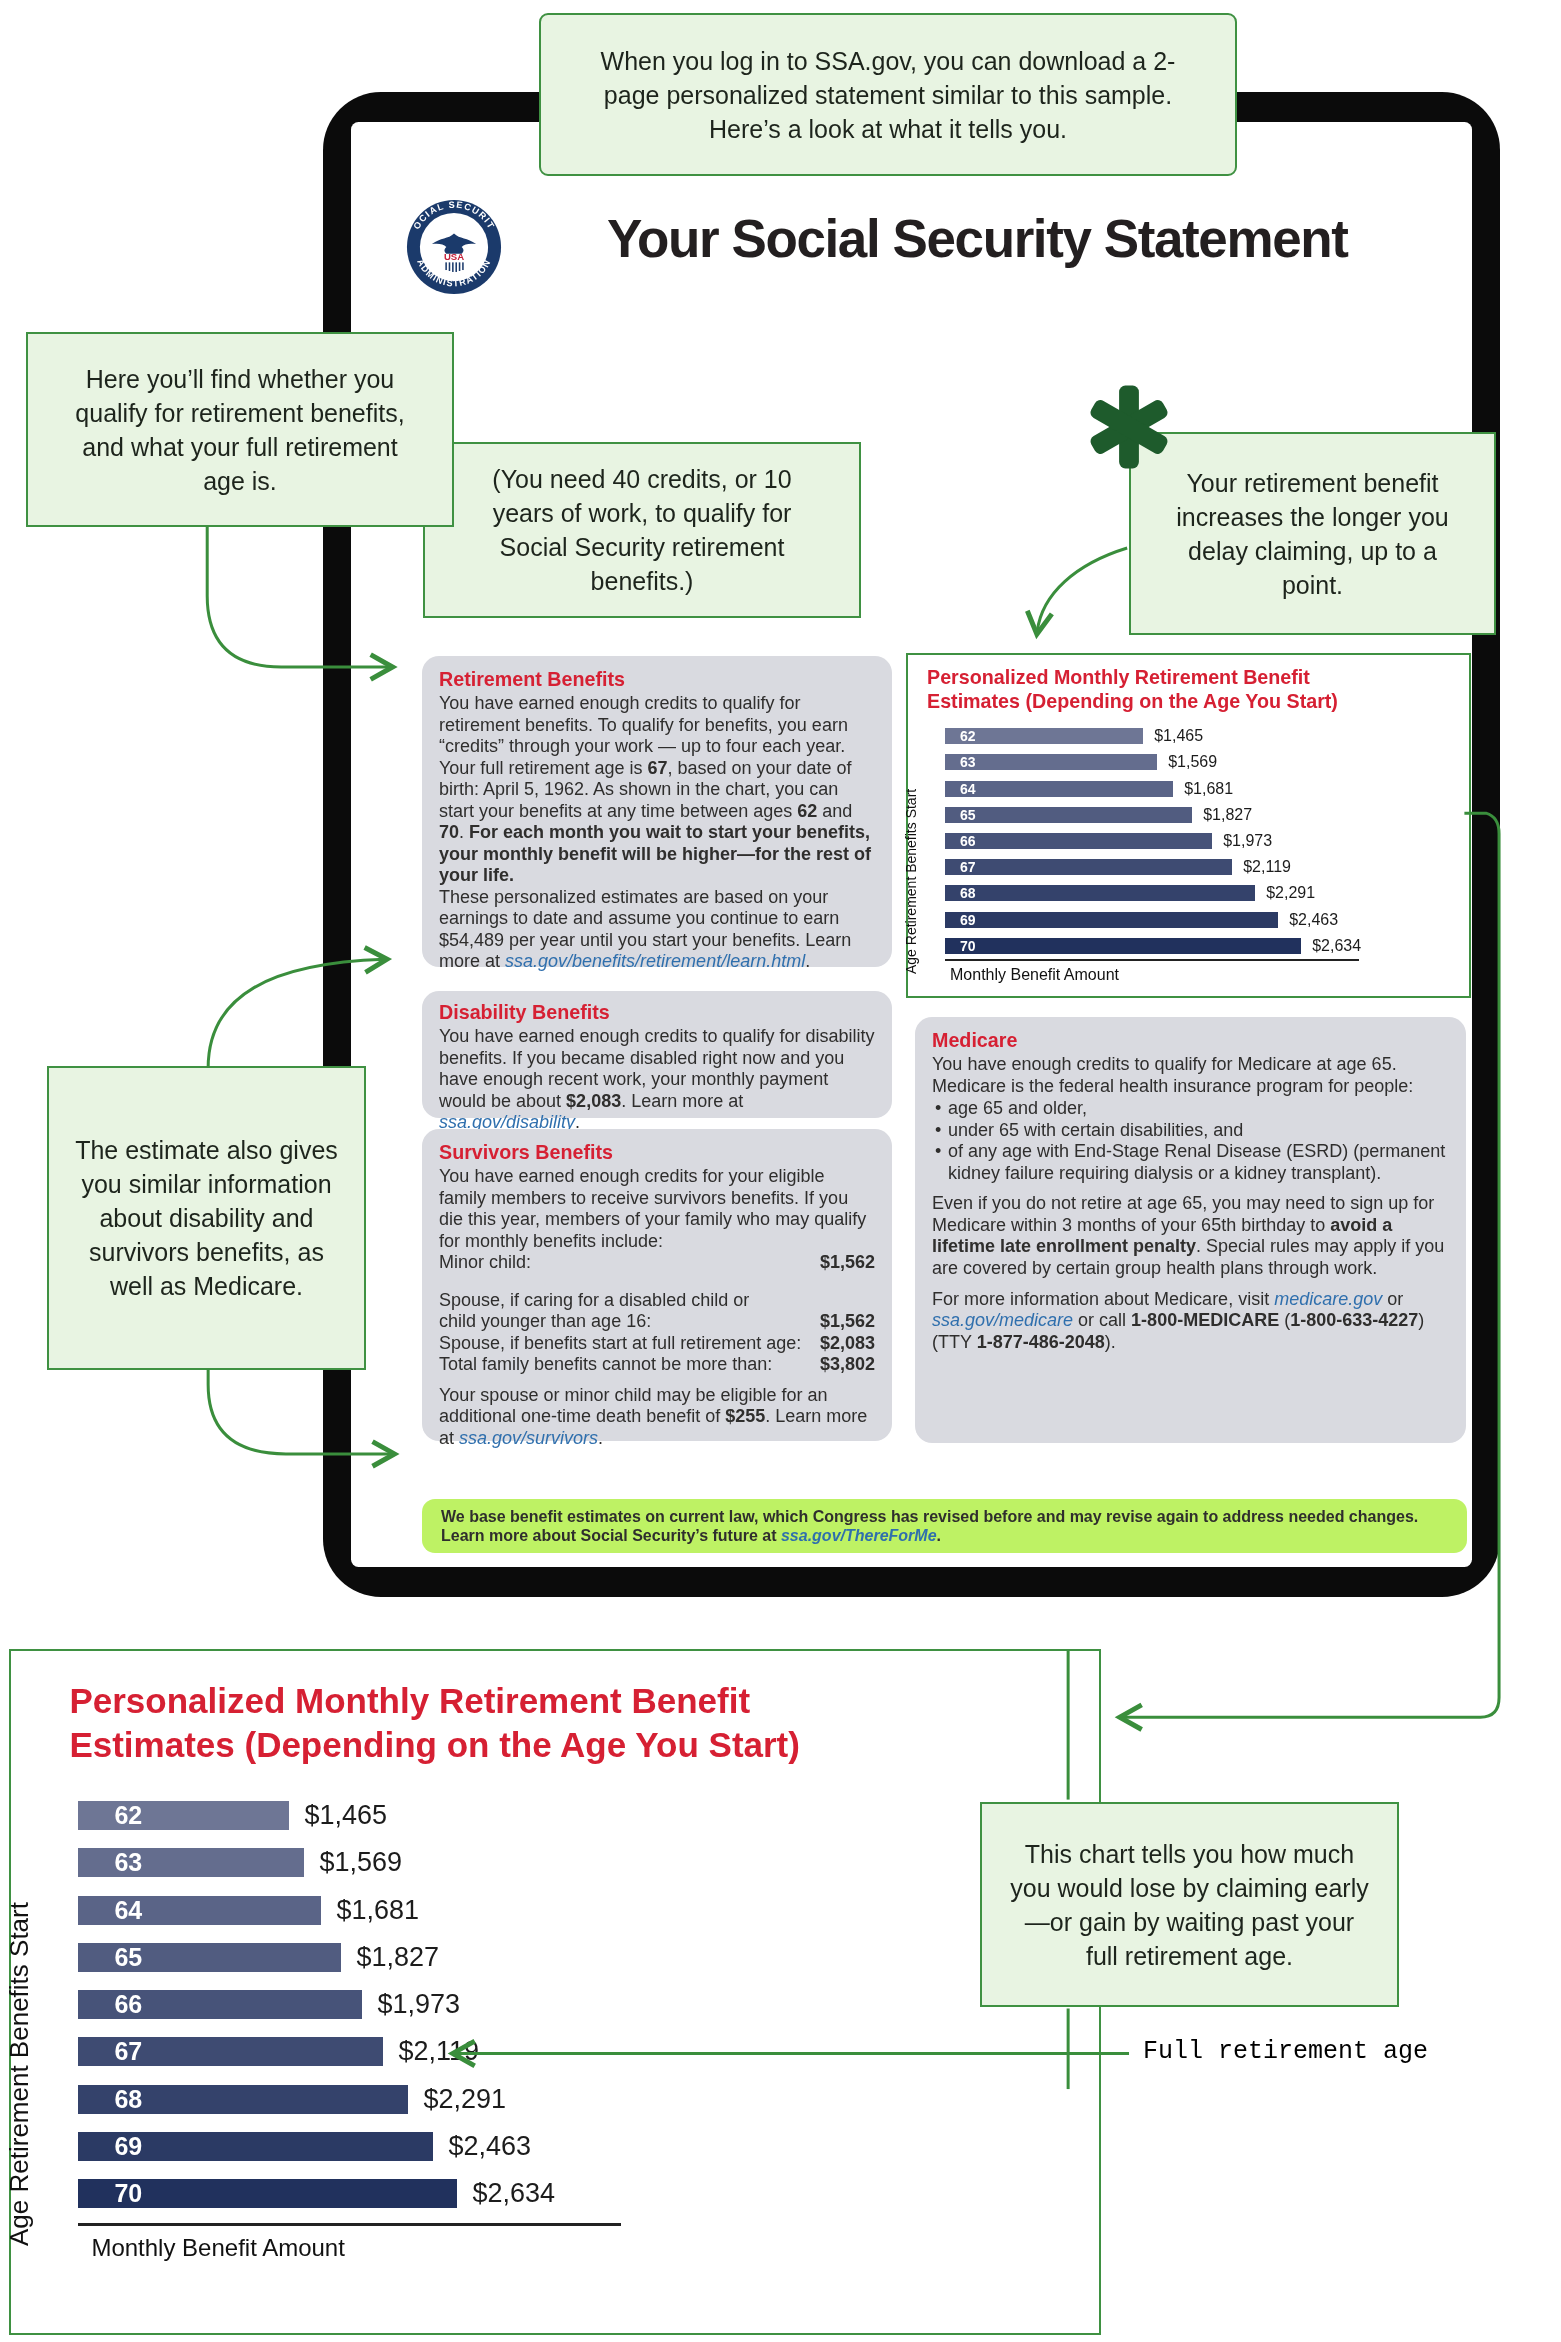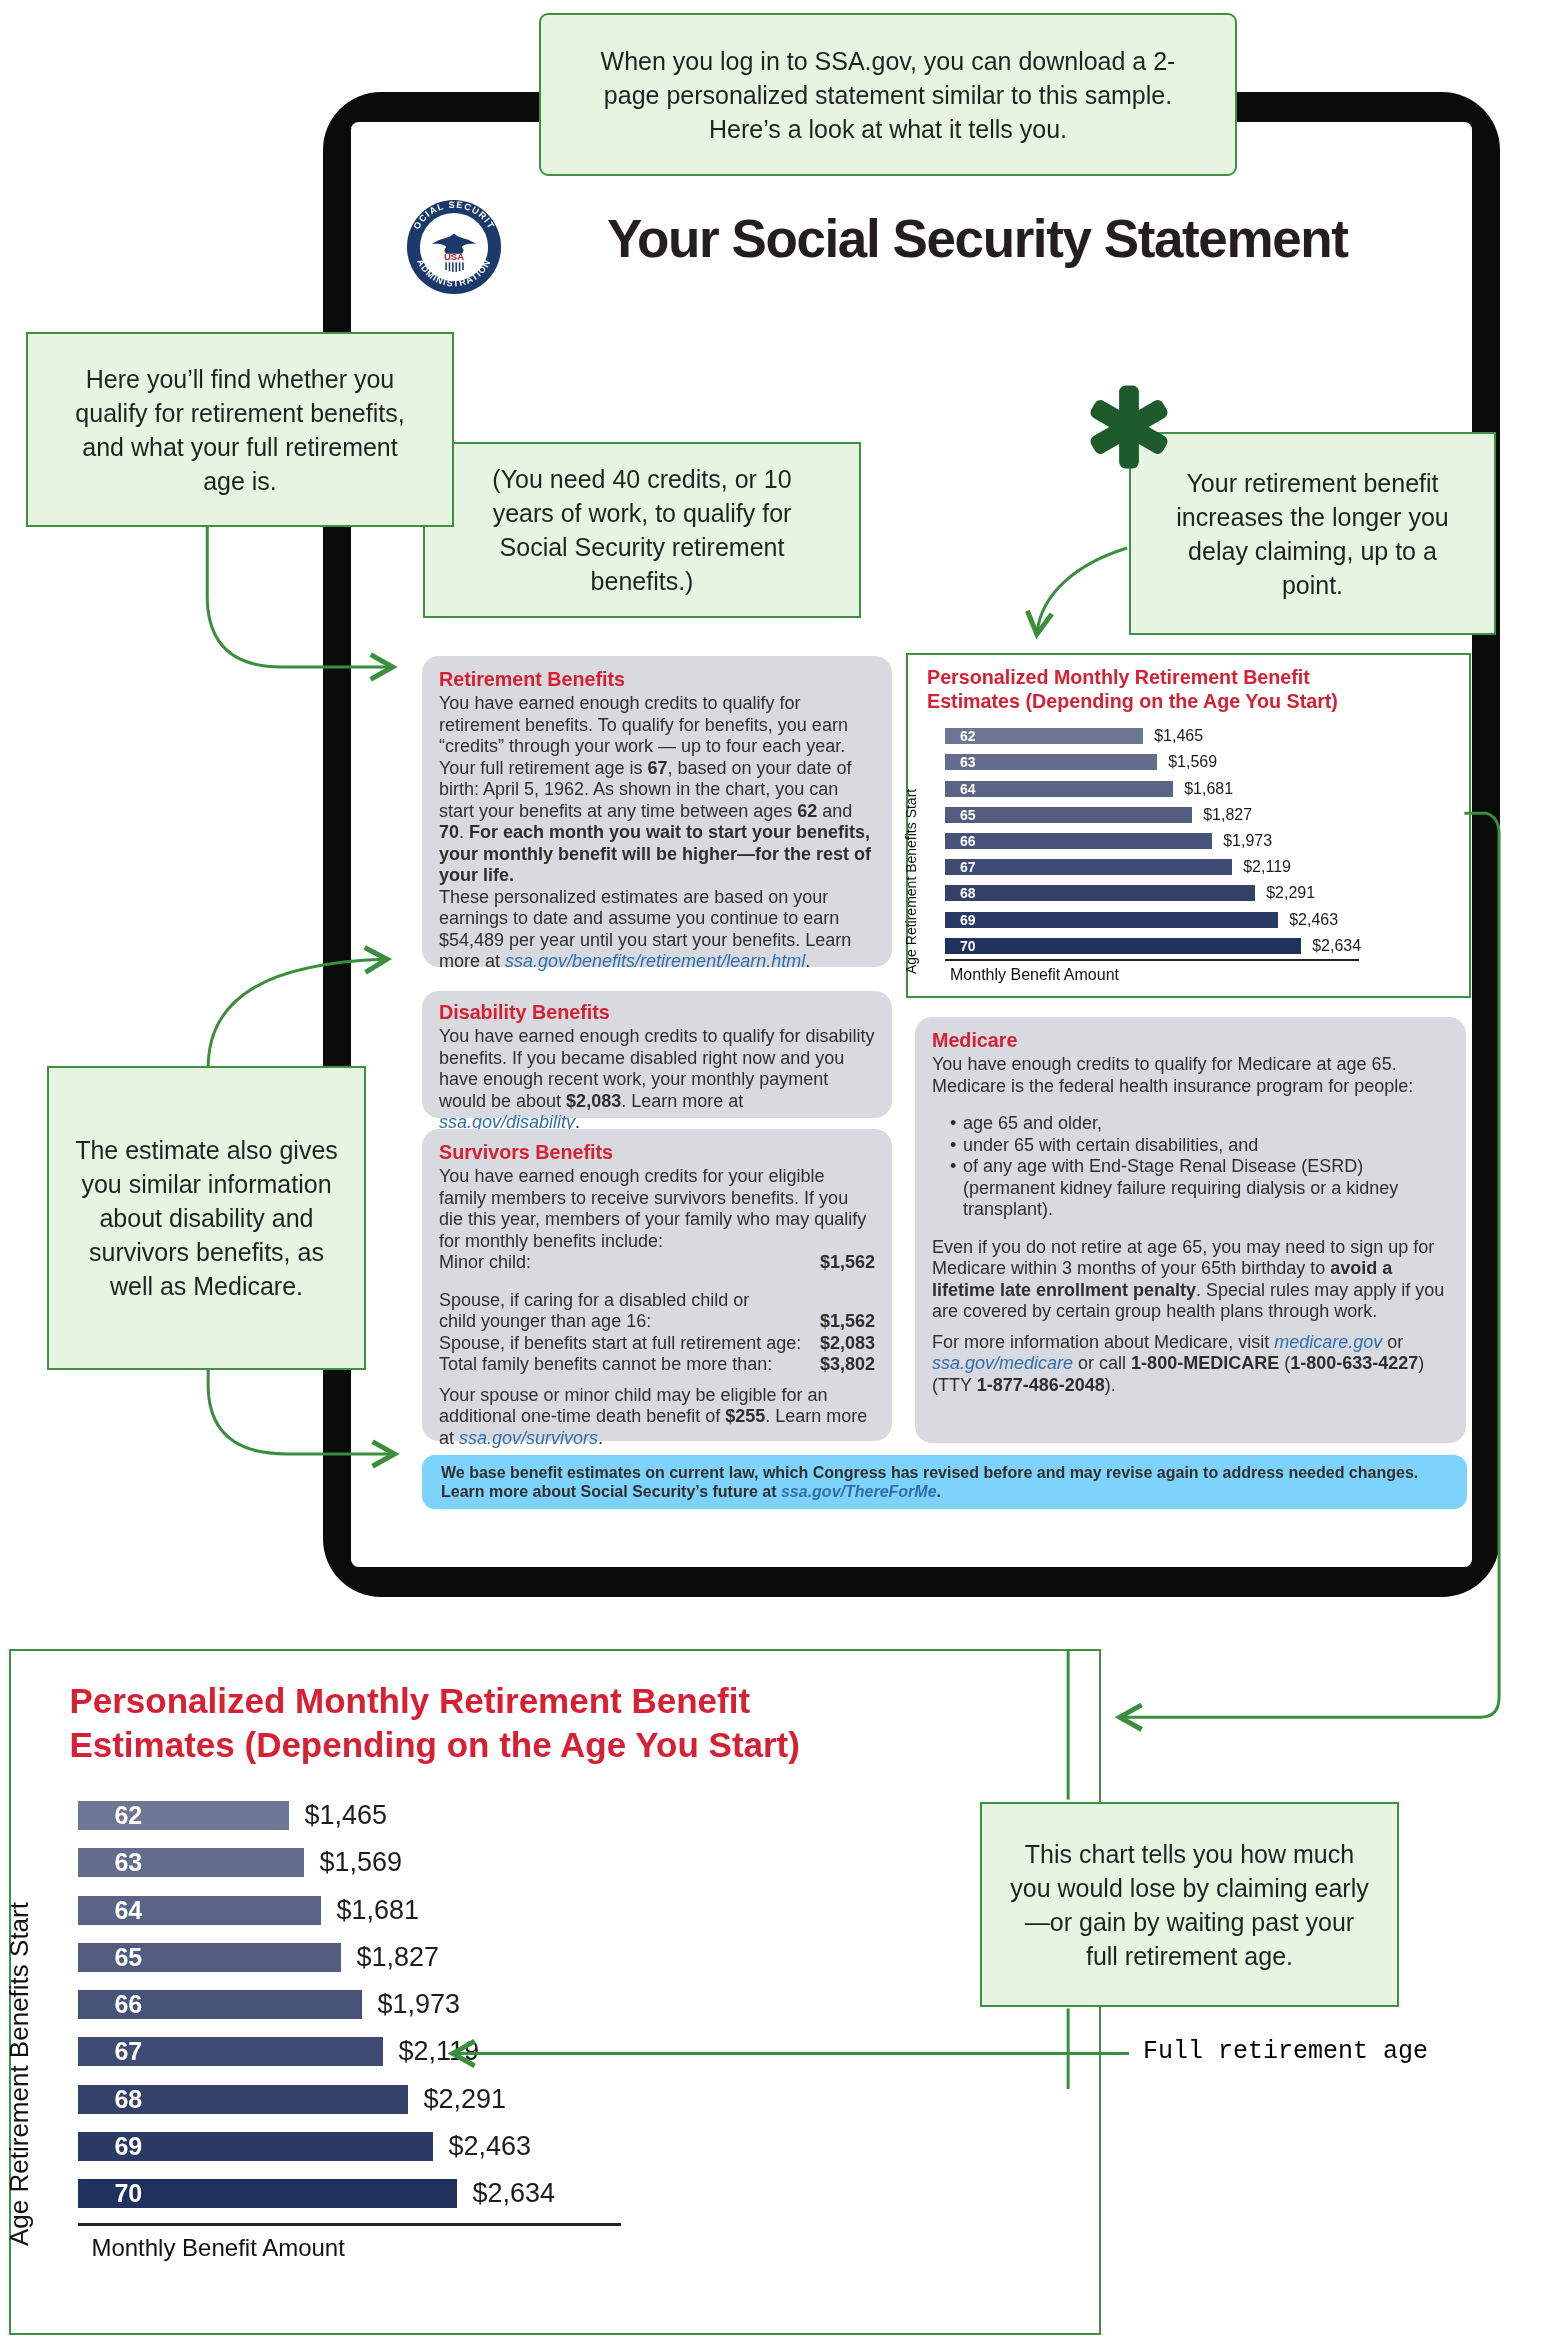--- a/index.html
+++ b/index.html
@@ -18,25 +18,25 @@
 
   
   .graybox { position:absolute; background:#d9dae0; border-radius:17px; box-sizing:border-box;
              padding:11.2px 17px; font-size:18px; line-height:21.5px; color:#2f2e2d; }
   .graybox h3 { margin:0 0 1.9px 0; font-size:19.7px; line-height:24px; color:#d62033; }
   .graybox p { margin:0; }
   .graybox p.gap { margin-top:9.4px; }
   .link { color:#2f6fad; font-style:italic; cursor:pointer; }
   .srow { display:flex; justify-content:space-between; align-items:flex-end; }
   .srow .sval { font-weight:bold; white-space:nowrap; margin-left:7.5px; }
-  ul.bullets { margin:16px; padding:0; list-style:none; }
+  ul.bullets { margin:1px; padding:0; list-style:none; }
   ul.bullets li { position:relative; padding-left:15px; }
   ul.bullets li::before { content:"•"; position:absolute; left:1.9px; }
-  .notebox { position:absolute; background:#7dd3fc; border-radius:13px; box-sizing:border-box;
-             padding:7.5px 19px; font-size:16px; line-height:19px; font-weight:bold; color:#2f2e2d; }
+  .notebox { position:absolute; background:#bef264; border-radius:13px; box-sizing:border-box;
+             padding:7.5px 19px; font-size:16px; line-height:19px; font-weight:bold; color:#2f2e2d;margin-top:44px; }
 
   
   .chartbox { position:absolute; background:#fff; border:2.8px solid #3f9142; box-sizing:border-box; }
   .chart-title { position:absolute; color:#d62033; font-weight:bold; }
   .bars { position:absolute; }
   .bar-row { display:flex; align-items:center; }
   .bar { display:flex; align-items:center; }
   .bar-age { color:#fff; font-weight:bold; }
   .bar-value { color:#1c1c1c; }
   .chart-small .bar-row { height:20.6px; margin-bottom:5.6px; }

